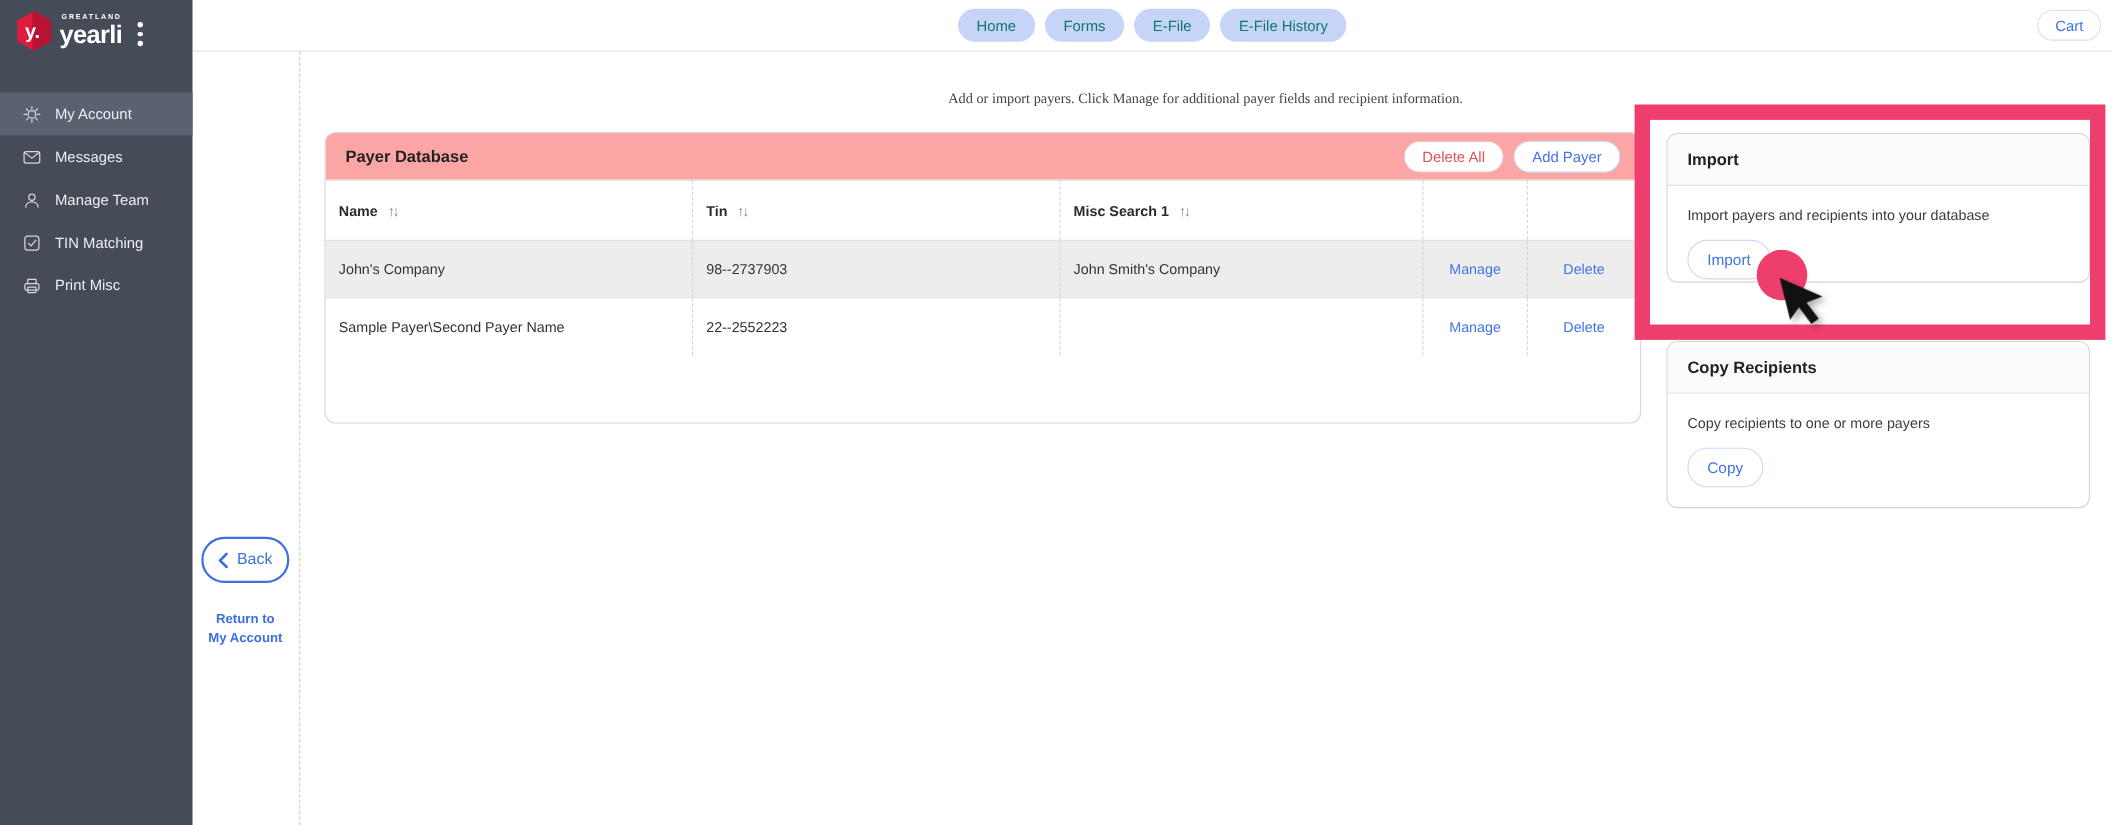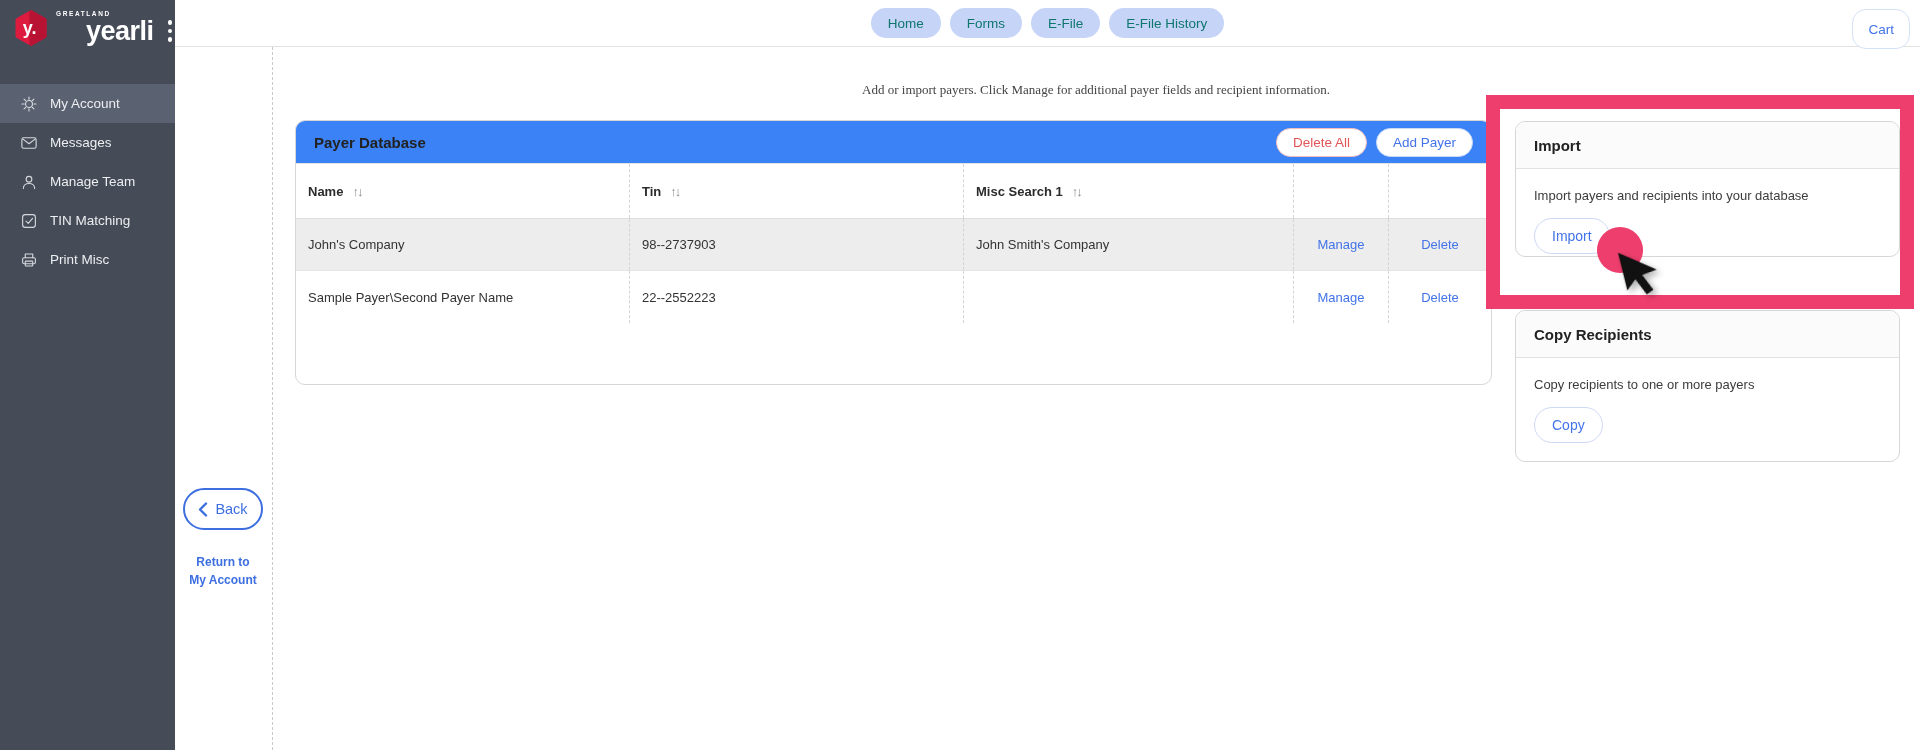--- a/index.html
+++ b/index.html
@@ -13,21 +13,21 @@
   }
   
   .sidebar {
     position:absolute; left:0; top:0; width:175px; height:750px;
     background:#454B57; z-index:5;
   }
   .logo-row { display:flex; align-items:center; padding:10px 0 0 13px; }
   .logo-hex { flex:0 0 auto; }
   .logo-text { margin-left:5px; line-height:1; }
   .logo-greatland { font-size:6.5px; letter-spacing:1.6px; color:#ffffff; font-weight:bold; margin-left:2px; }
-  .logo-yearli { font-size:27px; font-weight:bold; color:#ffffff; letter-spacing:-0.5px; margin-top:1px;margin-left:32px; }
+  .logo-yearli { font-size:23px; font-weight:bold; color:#ffffff; letter-spacing:-0.5px; margin-top:1px; }
   .kebab { display:flex; flex-direction:column; gap:4px; margin-left:14px; margin-top:6px; cursor:pointer; }
   .kebab span { width:4.5px; height:4.5px; border-radius:50%; background:#ffffff; display:block; }
   .nav-list { margin-top:38px; }
   .nav-item {
     display:flex; align-items:center; gap:12px;
     height:39px; padding-left:20px; cursor:pointer;
     color:#ECEEF0; font-size:13.5px;
   }
   .nav-item.active { background:#5A6170; }
   .nav-item svg { width:18px; height:18px; stroke:#D5D8DC; fill:none; stroke-width:1.5; stroke-linecap:round; stroke-linejoin:round; }
@@ -37,36 +37,36 @@
     background:#fff; border-bottom:1px solid #E2E2E2; z-index:4;
   }
   .topnav { position:absolute; left:0; right:0; top:8px; display:flex; justify-content:center; gap:9px; }
   .pill {
     height:30px; border-radius:15px; padding:0 17px;
     background:#C5D4F7; color:#0f766e; font-size:13.5px;
     display:flex; align-items:center; border:none; cursor:pointer;
     font-family:"Liberation Sans",sans-serif;
   }
   .cart-btn {
-    position:absolute; right:10px; top:9px; height:40px; padding:0 15px;
+    position:absolute; right:10px; top:9px; height:28px; padding:0 15px;
     border-radius:14px; border:1px solid #D4E2F6; background:#fff;
     color:#4273E8; font-size:13.5px; display:flex; align-items:center; cursor:pointer;
     font-family:"Liberation Sans",sans-serif;
   }
   
   .vdivider { position:absolute; left:272px; top:47px; bottom:0; border-left:1px dashed #C9C9C9; }
   .instruction { position:absolute; left:272px; right:0; top:82px; text-align:center; font-size:13px; color:#444;font-family:Liberation Serif, serif; }
   
   .panel {
     position:absolute; background:#fff; border:1px solid #D6D6D6; border-radius:10px; overflow:hidden;
   }
   .payer-panel { left:295px; top:120px; width:1197px; height:265px; }
   .panel-head {
     height:43px; display:flex; align-items:center; padding:0 18px;
-    background:#3b82f6; border-bottom:1px solid #E4E4E4;
+    background:#fca5a5; border-bottom:1px solid #E4E4E4;
   }
   .panel-title { font-size:15px; font-weight:bold; color:#222; }
   .panel-head .spacer { flex:1; }
   .btn-outline {
     height:29px; border-radius:15px; padding:0 16px; background:#fff;
     font-size:13.5px; display:flex; align-items:center; cursor:pointer;
     font-family:"Liberation Sans",sans-serif;
   }
   .btn-danger { color:#E05555; border:1px solid #F1BEBE; margin-right:9px; }
   .btn-blue   { color:#4273E8; border:1px solid #C9D9F6; }

